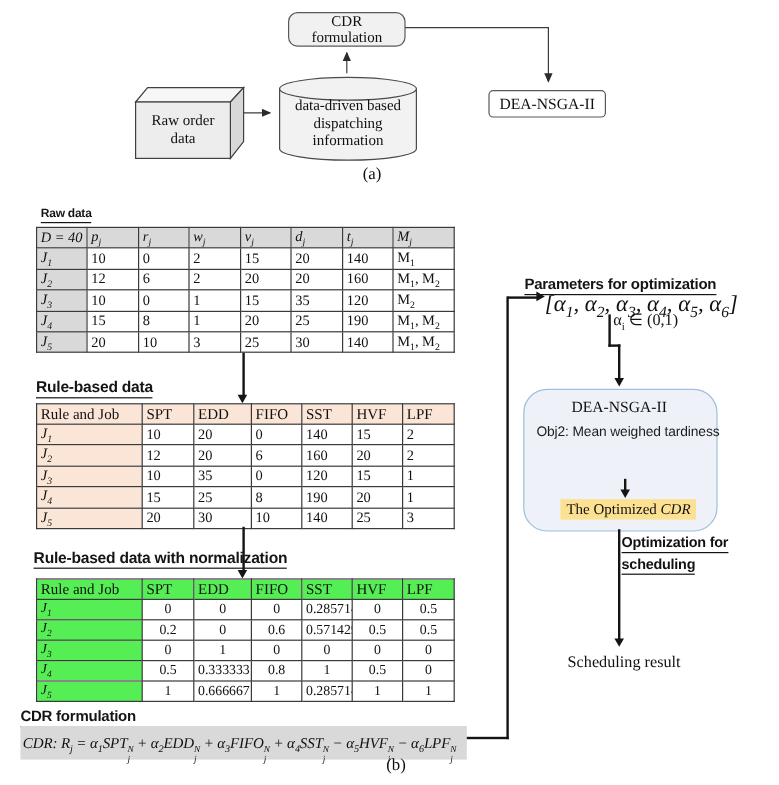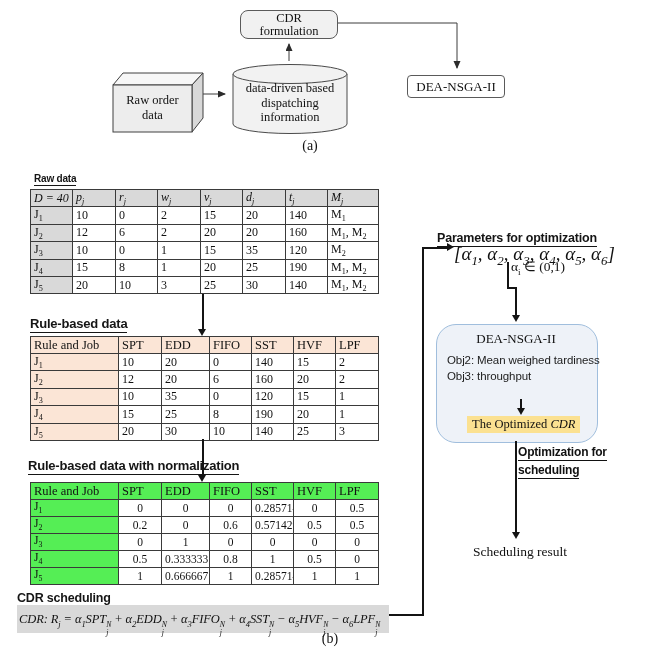--- a/index.html
+++ b/index.html
@@ -16,21 +16,21 @@
   th,td{border:1px solid #3a3a3a;height:16px;padding:0 3px;font-weight:normal;overflow:hidden;white-space:nowrap;}
   .t-raw th{background:var(--gray-header);font-style:italic;text-align:left;margin-left:20px;}
   .t-raw td{text-align:left;}
   .t-raw td.rowhead{background:var(--gray-header);}
   .t-rule th{background:var(--peach-header);text-align:left;font-size:12.5px;}
   .t-rule td{text-align:left;}
   .t-rule td.rowhead{background:var(--peach-header);}
   .t-norm th{background:var(--green-header);text-align:left;font-size:12.5px;}
   .t-norm td{text-align:center;font-size:11.5px;}
   .t-norm td.rowhead{background:var(--green-header);text-align:left;}
-  td.rowhead{}
+  td.rowhead{font-style:italic;}
   sub,sup{font-size:0.68em;}
   .stack{display:inline-flex;flex-direction:column;font-size:0.62em;line-height:1.05;vertical-align:-0.5em;font-style:italic;}
   .stack span{display:block;}
 
   
   .vl{position:absolute;width:2px;background:#141414;}
   .hl{position:absolute;height:2px;background:#141414;}
   .ah-d{position:absolute;width:0;height:0;border-left:4.5px solid transparent;border-right:4.5px solid transparent;border-top:7px solid #141414;}
   .ah-r{position:absolute;width:0;height:0;border-top:4.5px solid transparent;border-bottom:4.5px solid transparent;border-left:7px solid #141414;}
 
@@ -321,21 +321,21 @@
             <td>0.666667</td>
             <td>1</td>
             <td>0.285714</td>
             <td>1</td>
             <td>1</td>
           </tr>
         </tbody>
       </table>
   </div>
 
-  <div class="abs" style="left:17px;top:588px;"><span class="hdg">CDR scheduling</span></div>
+  <div class="abs" style="left:17px;top:588px;"><span class="hdg">CDR formulation</span></div>
   <div class="abs formula">CDR: R<sub>j</sub> = α<sub>1</sub>SPT<span class="stack">
         <span>N</span>
         <span>j</span>
       </span> + α<sub>2</sub>EDD<span class="stack">
         <span>N</span>
         <span>j</span>
       </span> + α<sub>3</sub>FIFO<span class="stack">
         <span>N</span>
         <span>j</span>
       </span> + α<sub>4</sub>SST<span class="stack">
@@ -361,21 +361,20 @@
 
   <div class="vl" style="left:507px;top:262px;height:27px;"></div>
   <div class="hl" style="left:507px;top:287px;width:10px;"></div>
   <div class="vl" style="left:515px;top:287px;height:29px;"></div>
   <div class="ah-d" style="left:512px;top:315px;"></div>
 
   <div class="abs round-box"></div>
   <div class="abs dea-title">DEA-NSGA-II</div>
   <div class="abs objs">
     <div>Obj2: Mean weighed tardiness</div>
-    <div>Obj3: throughput</div>
   </div>
   <div class="vl" style="left:520px;top:399px;height:10px;"></div>
   <div class="ah-d" style="left:517px;top:408px;"></div>
   <div class="abs opt-cdr">
     <span>The Optimized </span><i>CDR</i>
   </div>
 
   <div class="abs opt-sched">
     <span>Optimization for</span><br>
     <span>scheduling</span>

